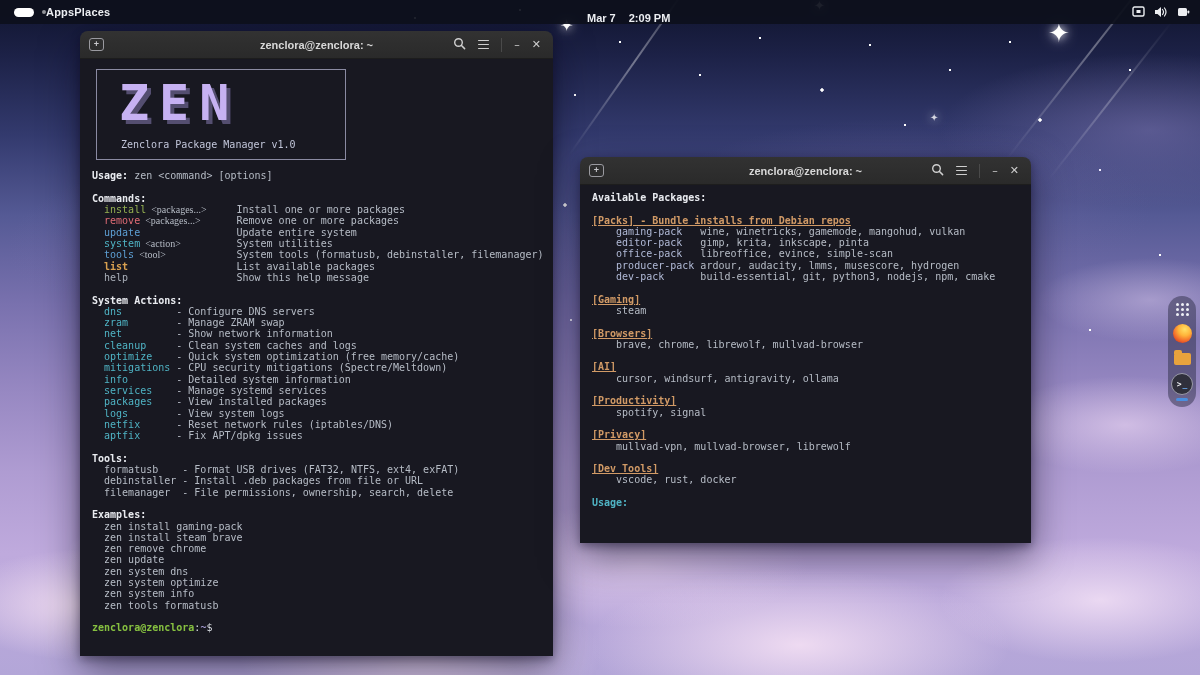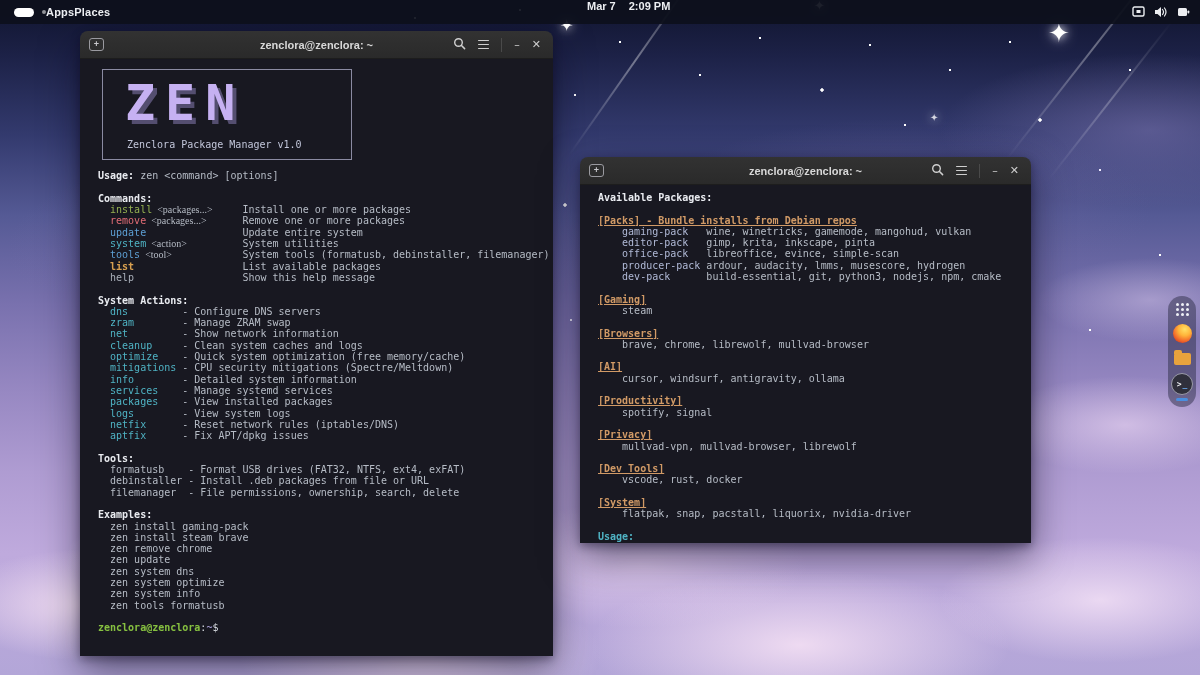--- a/index.html
+++ b/index.html
@@ -58,21 +58,21 @@
   .sp3 { left:814px; top:-2px; font-size:13px; opacity:.9; }
   .sp4 { left:930px; top:112px; font-size:10px; opacity:.8; }
 
   
   .topbar { position:absolute; left:0; top:0; width:1200px; height:24px;
     background:rgba(13,16,28,0.93); display:flex; align-items:center; color:#eceef2;
     font-size:11px; z-index:50; }
   .ws-pill { width:20px; height:9px; border-radius:5px; background:#fff; margin-left:14px; }
   .ws-dot { width:4px; height:4px; border-radius:50%; background:rgba(255,255,255,0.55); margin-left:8px; }
   .menu-item { margin-left:0; font-weight:600; letter-spacing:.2px; cursor:default; }
-  .clock { position:absolute; left:587px; top:0; height:24px; display:flex; align-items:flex-start; gap:13px; font-weight:600; }
+  .clock { position:absolute; left:587px; top:0; height:24px; display:flex; align-items:flex-end; gap:13px; font-weight:600; }
   .tray { position:absolute; right:10px; top:0; height:24px; display:flex; align-items:center; gap:9px; }
   .tray svg { display:block; }
 
   
   .window { position:absolute; border-radius:9px 9px 2px 2px;
     box-shadow:0 14px 38px rgba(10,8,30,0.55), 0 3px 10px rgba(10,8,30,0.4); z-index:10; }
   .titlebar { height:28px; background:linear-gradient(#323232,#2a2a2a);
     border-radius:8px 8px 0 0; border-bottom:1px solid #1d1d1d;
     display:flex; align-items:center; position:relative; color:#d5d5d5; }
   .tb-title { position:absolute; left:0; right:0; text-align:center; font-size:11px; font-weight:bold; color:#d8d8d8; pointer-events:none; }
@@ -80,21 +80,21 @@
   .newtab-btn { width:15px; height:13px; border:1px solid #9a9aa0; border-radius:3px;
     color:#c8c8cc; font-size:9px; line-height:11px; text-align:center; font-weight:bold; }
   .tb-right { margin-left:auto; display:flex; align-items:center; gap:12px; margin-right:12px; z-index:2; }
   .tb-sep { width:1px; height:14px; background:#4a4a4a; }
   .menu-icon { display:inline-flex; flex-direction:column; gap:2.5px; }
   .menu-icon i { width:11px; height:1.6px; background:#cfcfcf; border-radius:1px; }
   .glyph-btn { font-size:11px; color:#cfcfcf; font-family:"DejaVu Sans", sans-serif; line-height:1; }
 
   .term-body { background:#181821; width:100%; height:calc(100% - 28px);
     font-family:"DejaVu Sans Mono", monospace; font-size:10px; line-height:11.3px;
-    color:#b6bcc6; padding:7px 0 0 18px; overflow:hidden; }
+    color:#b6bcc6; padding:7px 0 0 12px; overflow:hidden; }
   .line { white-space:pre; min-height:11.3px; }
   .hdr { color:#e9ebf0; font-weight:bold; }
   .ind2 { padding-left:2ch; }
   .ind4 { padding-left:4ch; }
   .f-cmd { display:inline-block; width:22ch; }
   .f-sa  { display:inline-block; width:12ch; }
   .f-tool{ display:inline-block; width:13ch; }
   .f-pack{ display:inline-block; width:14ch; }
   .carg:not(:empty){ margin-left:1ch; color:#b6bcc6; font-weight:normal;font-family:Liberation Serif, serif; }
   .c-green { color:#94b050; }
@@ -369,25 +369,20 @@
             <div class="line ind4">mullvad-vpn, mullvad-browser, librewolf</div>
             <div class="line blank"></div>
           </div>
 
           <div>
             <div class="line cat-hdr">[Dev Tools]</div>
             <div class="line ind4">vscode, rust, docker</div>
             <div class="line blank"></div>
           </div>
 
-          <div>
-            <div class="line cat-hdr">[System]</div>
-            <div class="line ind4">flatpak, snap, pacstall, liquorix, nvidia-driver</div>
-            <div class="line blank"></div>
-          </div>
         </div>
 
       <div class="line cyan-b">Usage:</div>
     </div>
   </div>
 
   <div class="dock">
     <span class="grid-icon">
         <i></i>
         <i></i>

